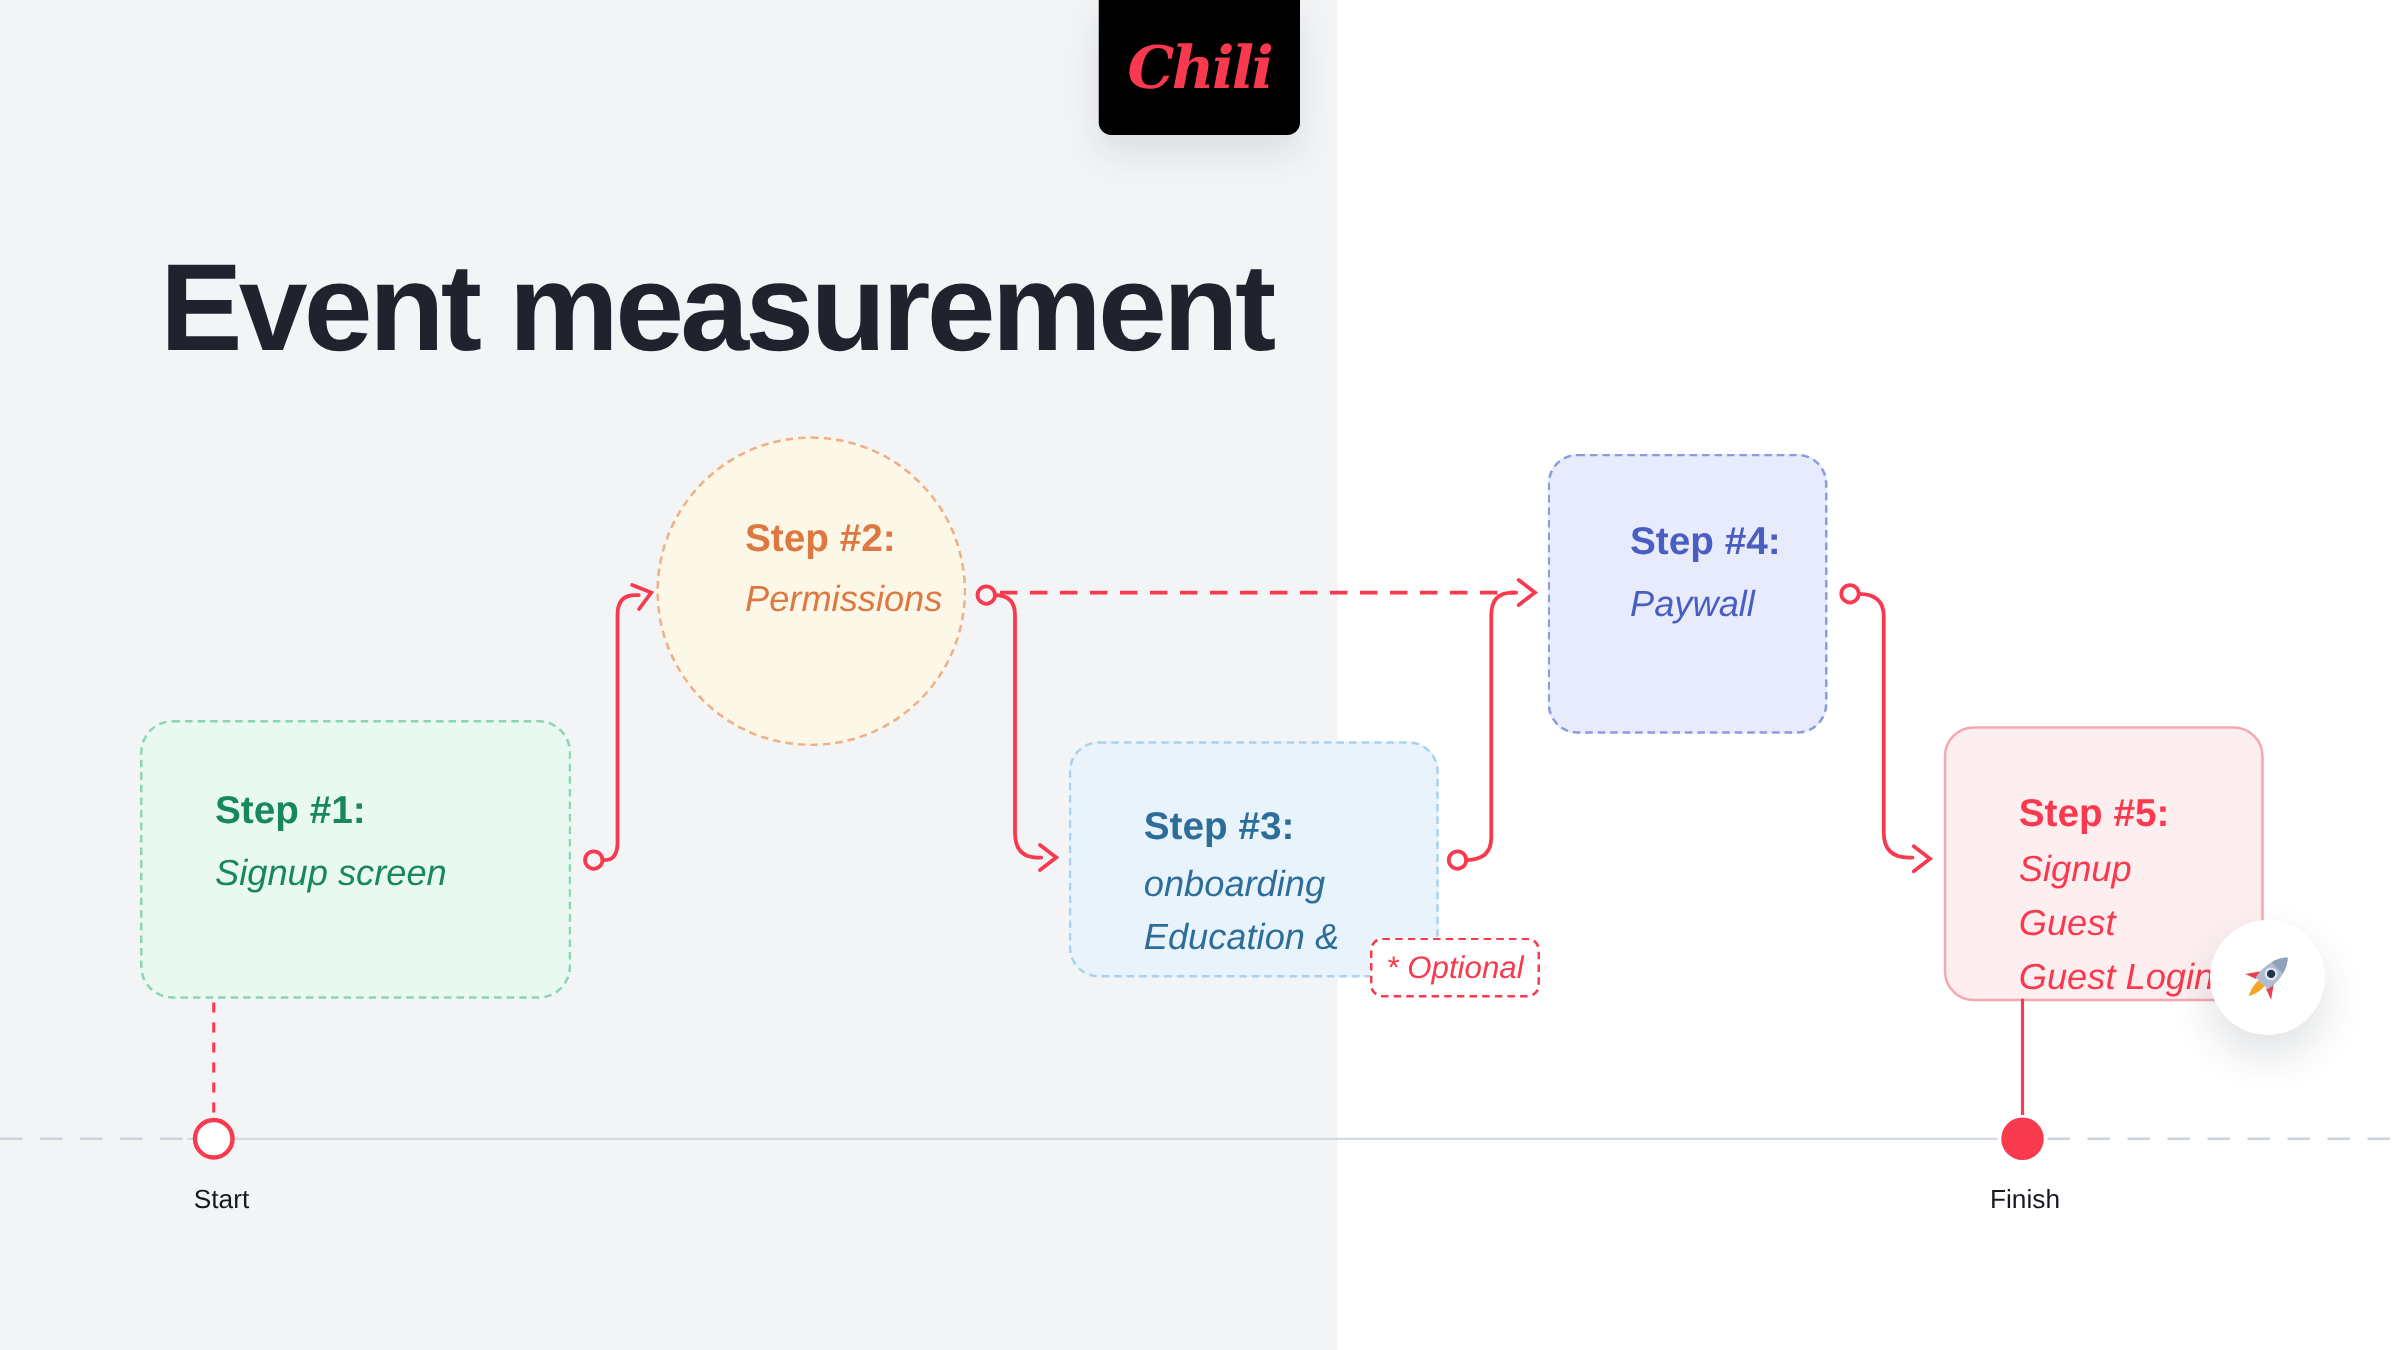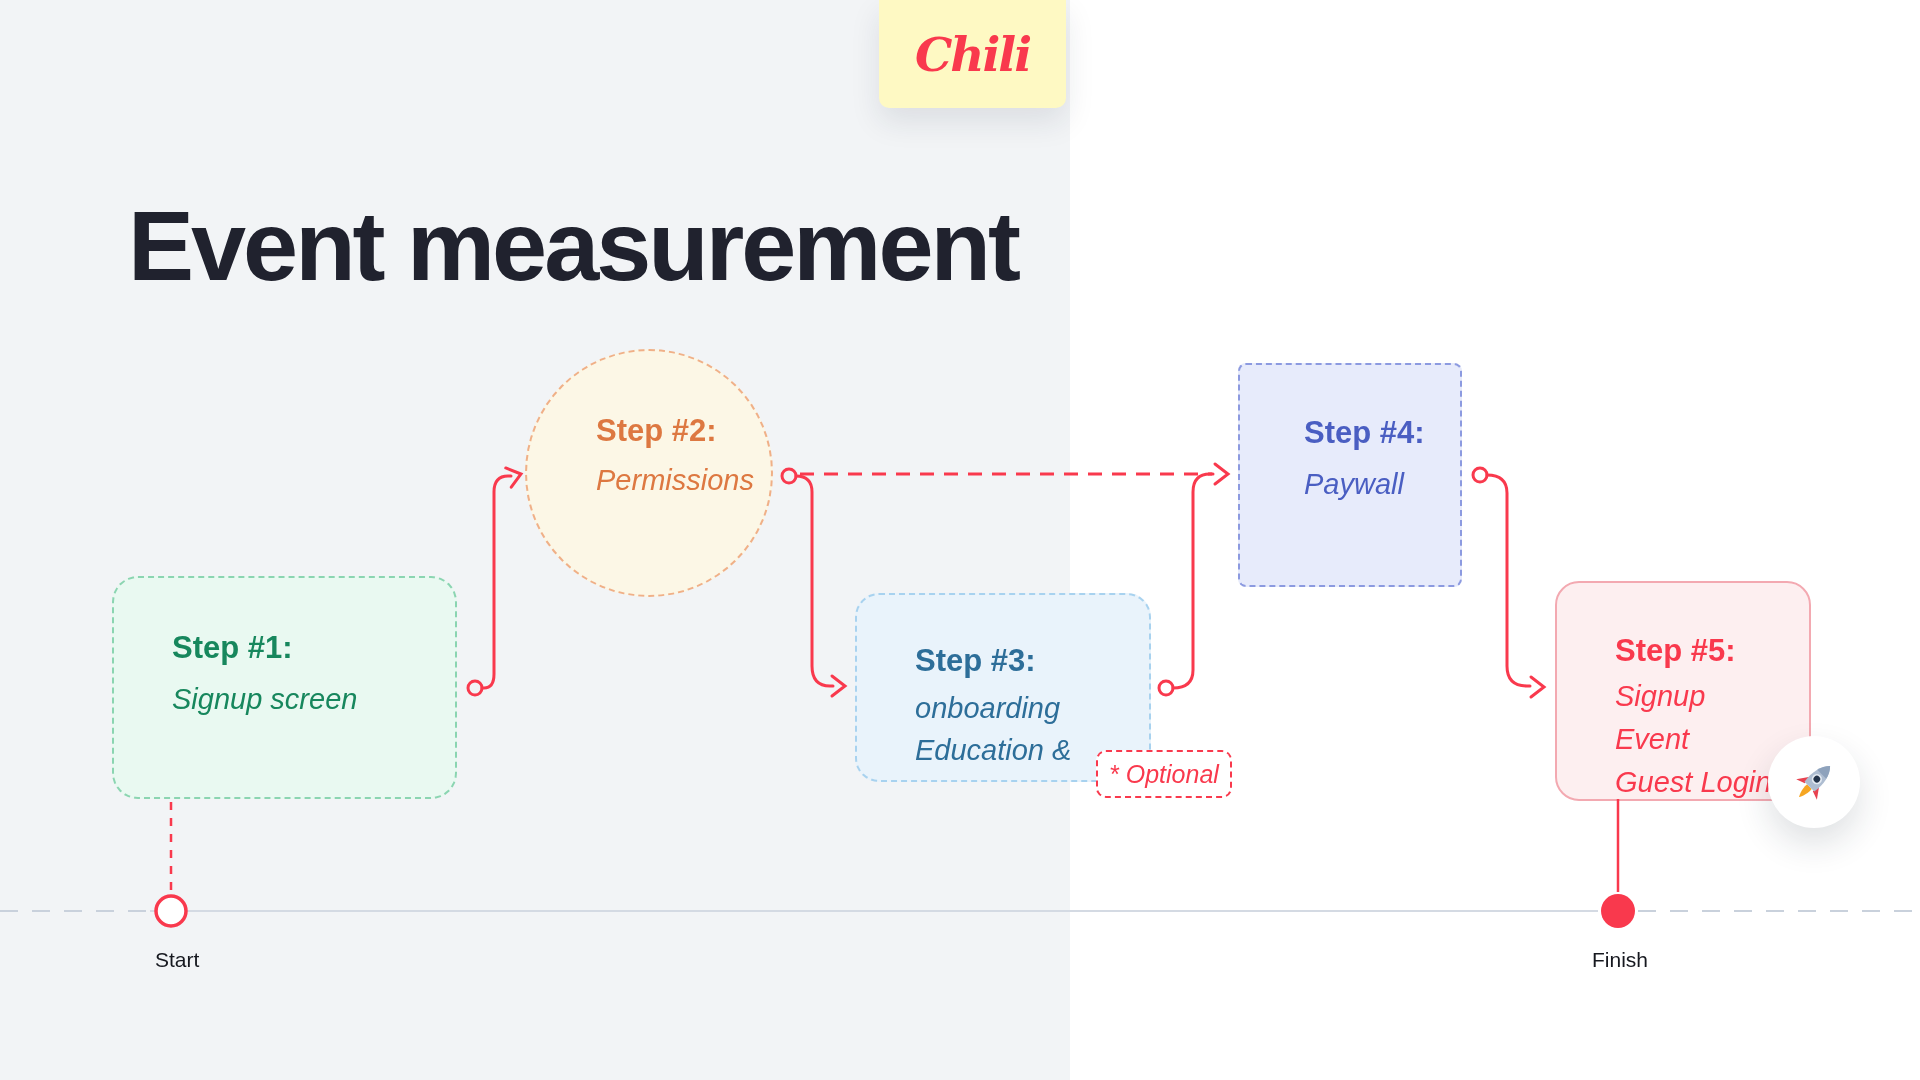--- a/index.html
+++ b/index.html
@@ -11,22 +11,22 @@
     overflow: hidden;
   }
   .canvas { position: relative; width: 1920px; height: 1080px; background: #ffffff; }
 
   .bg-left {
     position: absolute; left: 0; top: 0; width: 1070px; height: 1080px;
     background: var(--bg-left, #F2F4F6); z-index: 0;
   }
 
   .logo-card {
-    position: absolute; left: 879px; top: 0; width: 187px; height: 108px;
-    background: #fef9c3; border-radius: 0 0 10px 10px;
+    position: absolute; left: 879px; top: 0; width: 161px; height: 108px;
+    background: #000000; border-radius: 0 0 10px 10px;
     box-shadow: 0 14px 30px rgba(30,41,59,.10);
     display: flex; align-items: center; justify-content: center;
     z-index: 2;
   }
   .logo-text {
     font-family: "DejaVu Serif", serif; font-style: italic; font-weight: bold;
     font-size: 47px; letter-spacing: -2px; color: var(--red, #F9394D);
   }
 
   .title {
@@ -46,21 +46,21 @@
     font-style: italic; font-size: 29px; line-height: 42px; color: var(--s-text);
     margin-top: 12px;
   }
   .step .step-desc span { display: block; }
 
   .step1 { left: 112px; top: 576px; width: 345px; height: 223px; border-radius: 26px; padding: 52px 20px 0 58px; }
   .step2 { left: 525px; top: 349px; width: 248px; height: 248px; border-radius: 50%; padding: 62px 10px 0 69px; }
   .step2 .step-desc { margin-top: 10px; }
   .step3 { left: 855px; top: 593px; width: 296px; height: 189px; border-radius: 24px; padding: 48px 10px 0 58px; }
   .step3 .step-desc { margin-top: 8px; }
-  .step4 { left: 1238px; top: 363px; width: 224px; height: 224px; border-radius: 8px; padding: 50px 10px 0 64px; }
+  .step4 { left: 1238px; top: 363px; width: 224px; height: 224px; border-radius: 24px; padding: 50px 10px 0 64px; }
   .step5 { left: 1555px; top: 581px; width: 256px; height: 220px; border-radius: 24px; padding: 50px 10px 12px 58px; border-style: solid; }
   .step5 .step-desc { margin-top: 6px; line-height: 43px; }
 
   .optional-badge {
     position: absolute; left: 1096px; top: 750px; width: 136px; height: 48px;
     background: #ffffff; border: 2px dashed var(--red, #F9394D); border-radius: 10px;
     color: var(--red, #F9394D); font-style: italic; font-size: 25px;
     display: flex; align-items: center; justify-content: center;
     z-index: 5;
   }
@@ -133,21 +133,21 @@
     <div class="step-label">Step #4:</div>
     <div class="step-desc">
       <span>Paywall</span>
     </div>
   </div>
 
   <div class="step step5" style="--s-bg: #FDEFF0; --s-border: #F3A9B1; --s-text: #F9394D;">
     <div class="step-label">Step #5:</div>
     <div class="step-desc">
       <span>Signup</span>
-      <span>Event</span>
+      <span>Guest</span>
       <span>Guest Login</span>
     </div>
   </div>
 
   <div class="optional-badge">* Optional</div>
 
   <div class="rocket-circle">
     <svg width="52" height="52" viewBox="0 0 64 64" aria-hidden="true">
       <g transform="rotate(45 32 32)">
         <path d="M28 40 C27 50 32 58 32 58 C32 58 37 50 36 40 Z" fill="#F6A623"></path>

